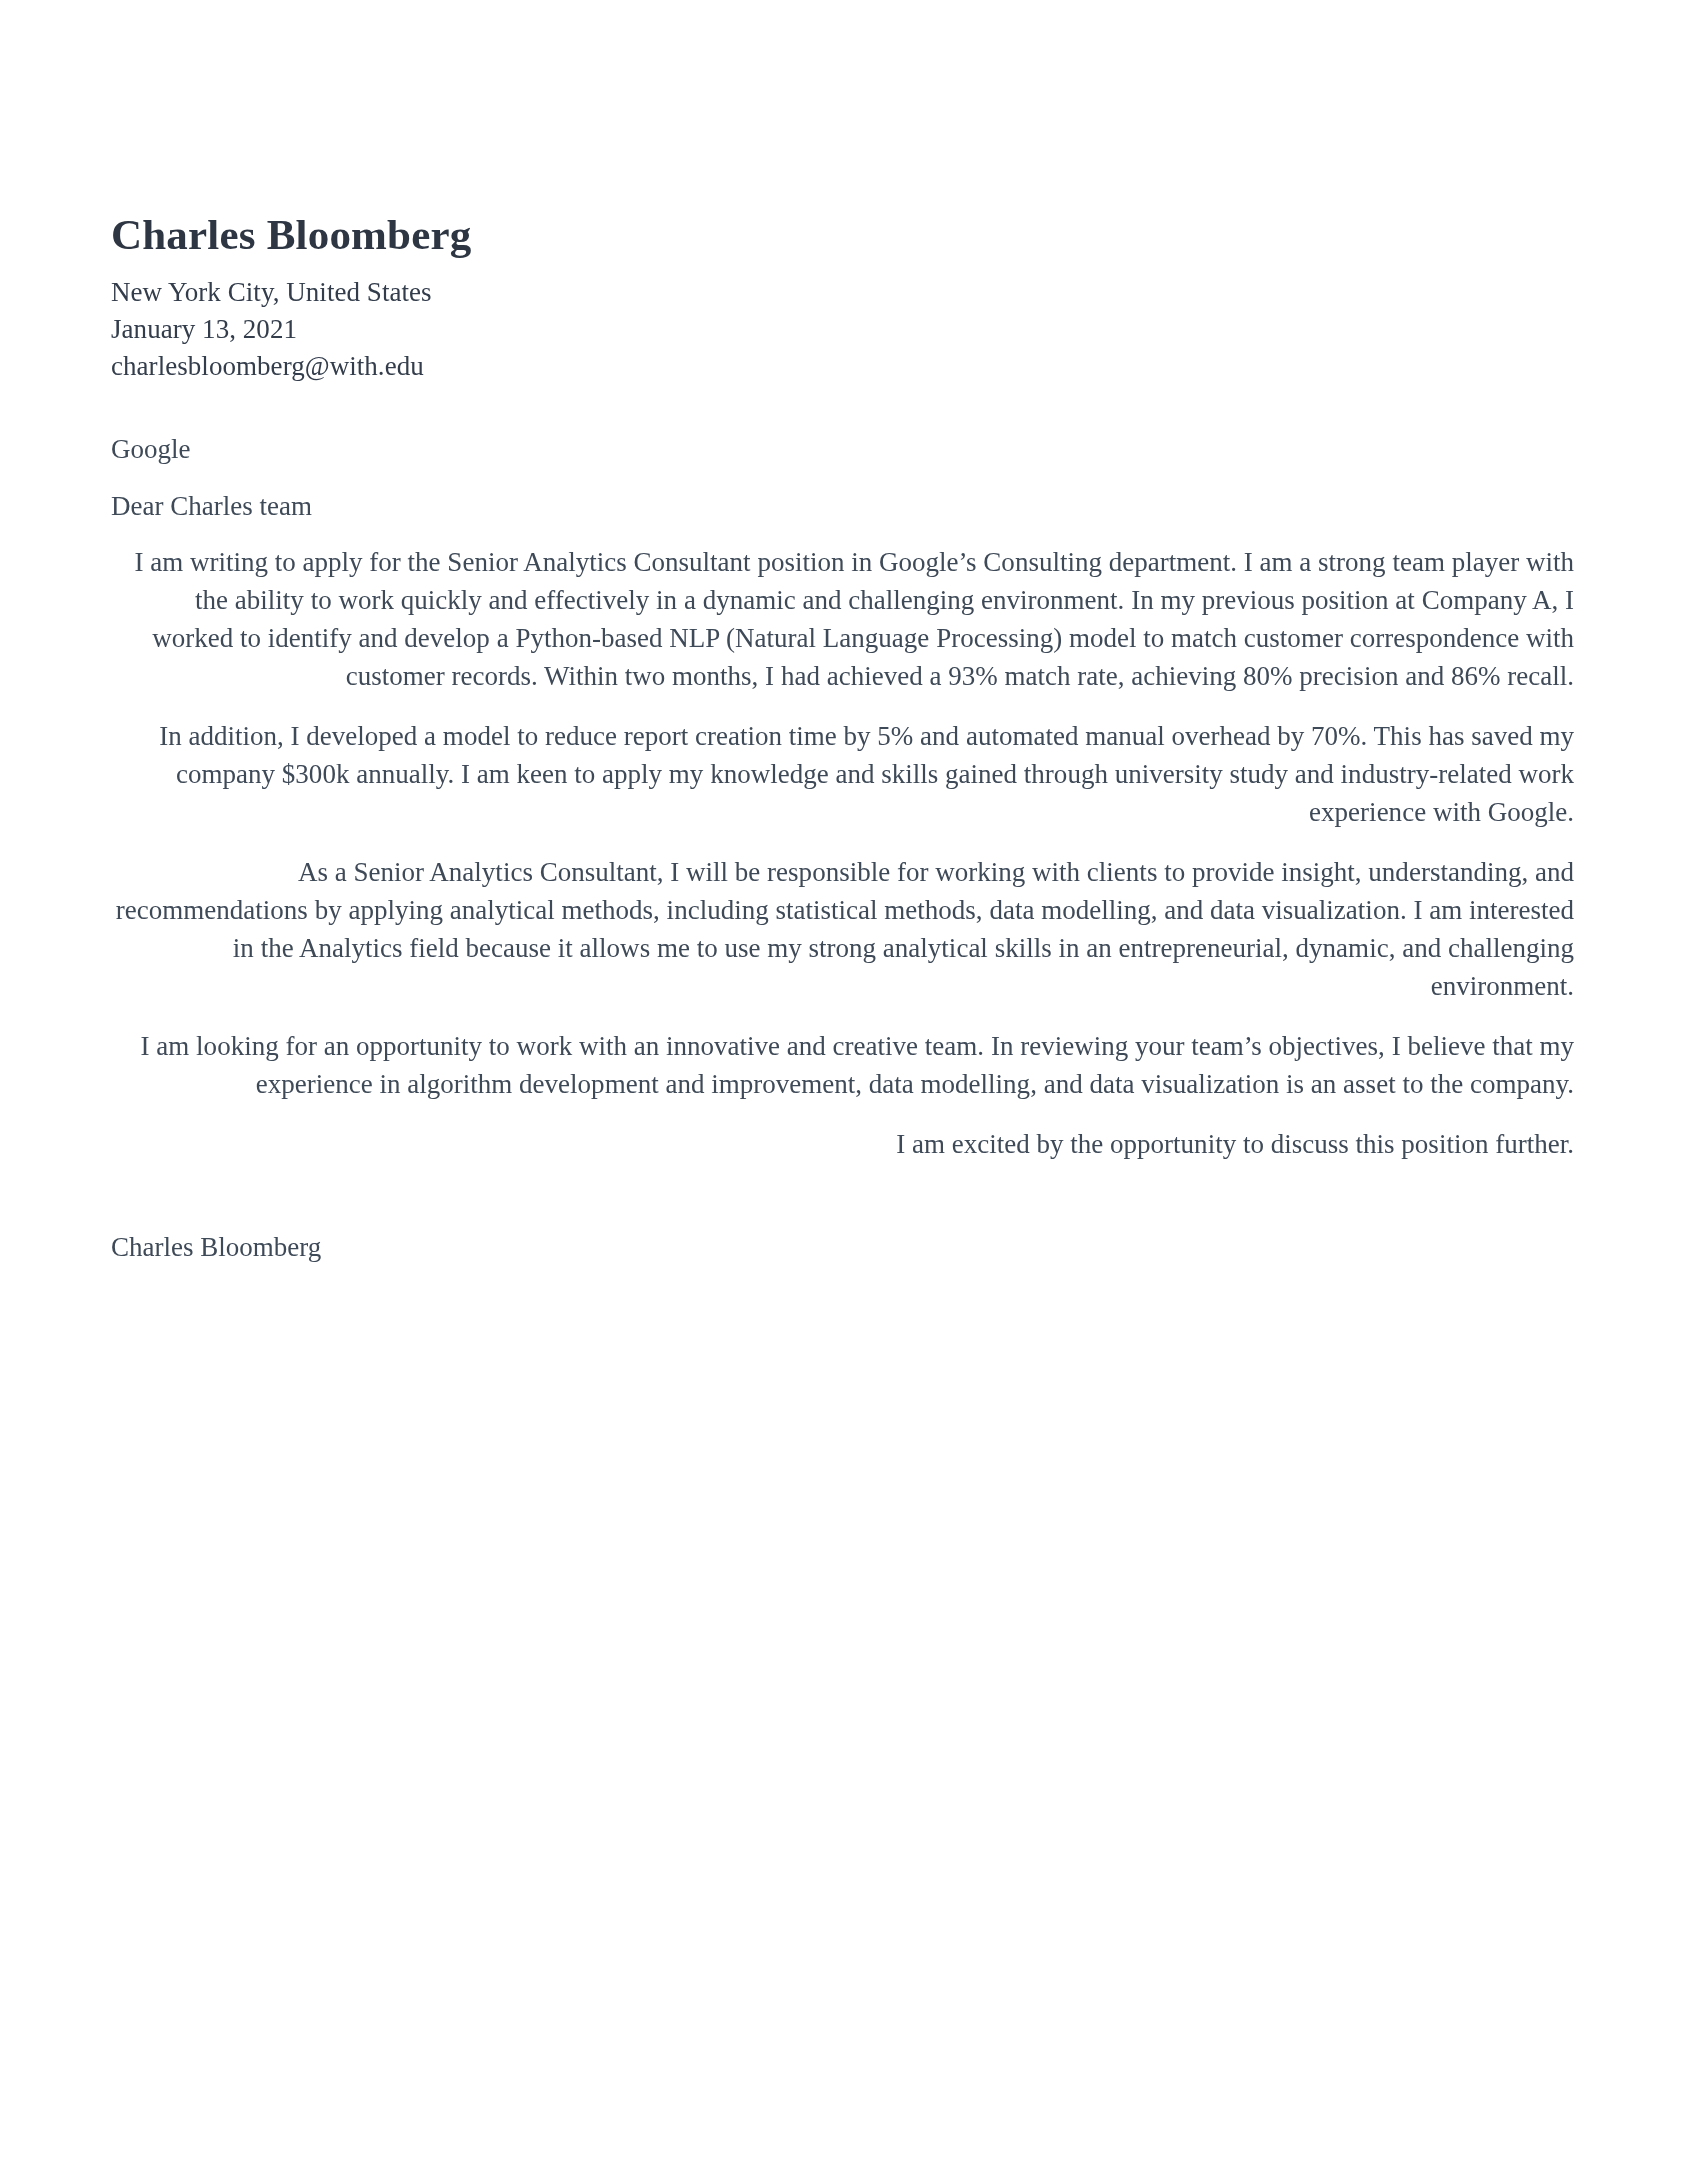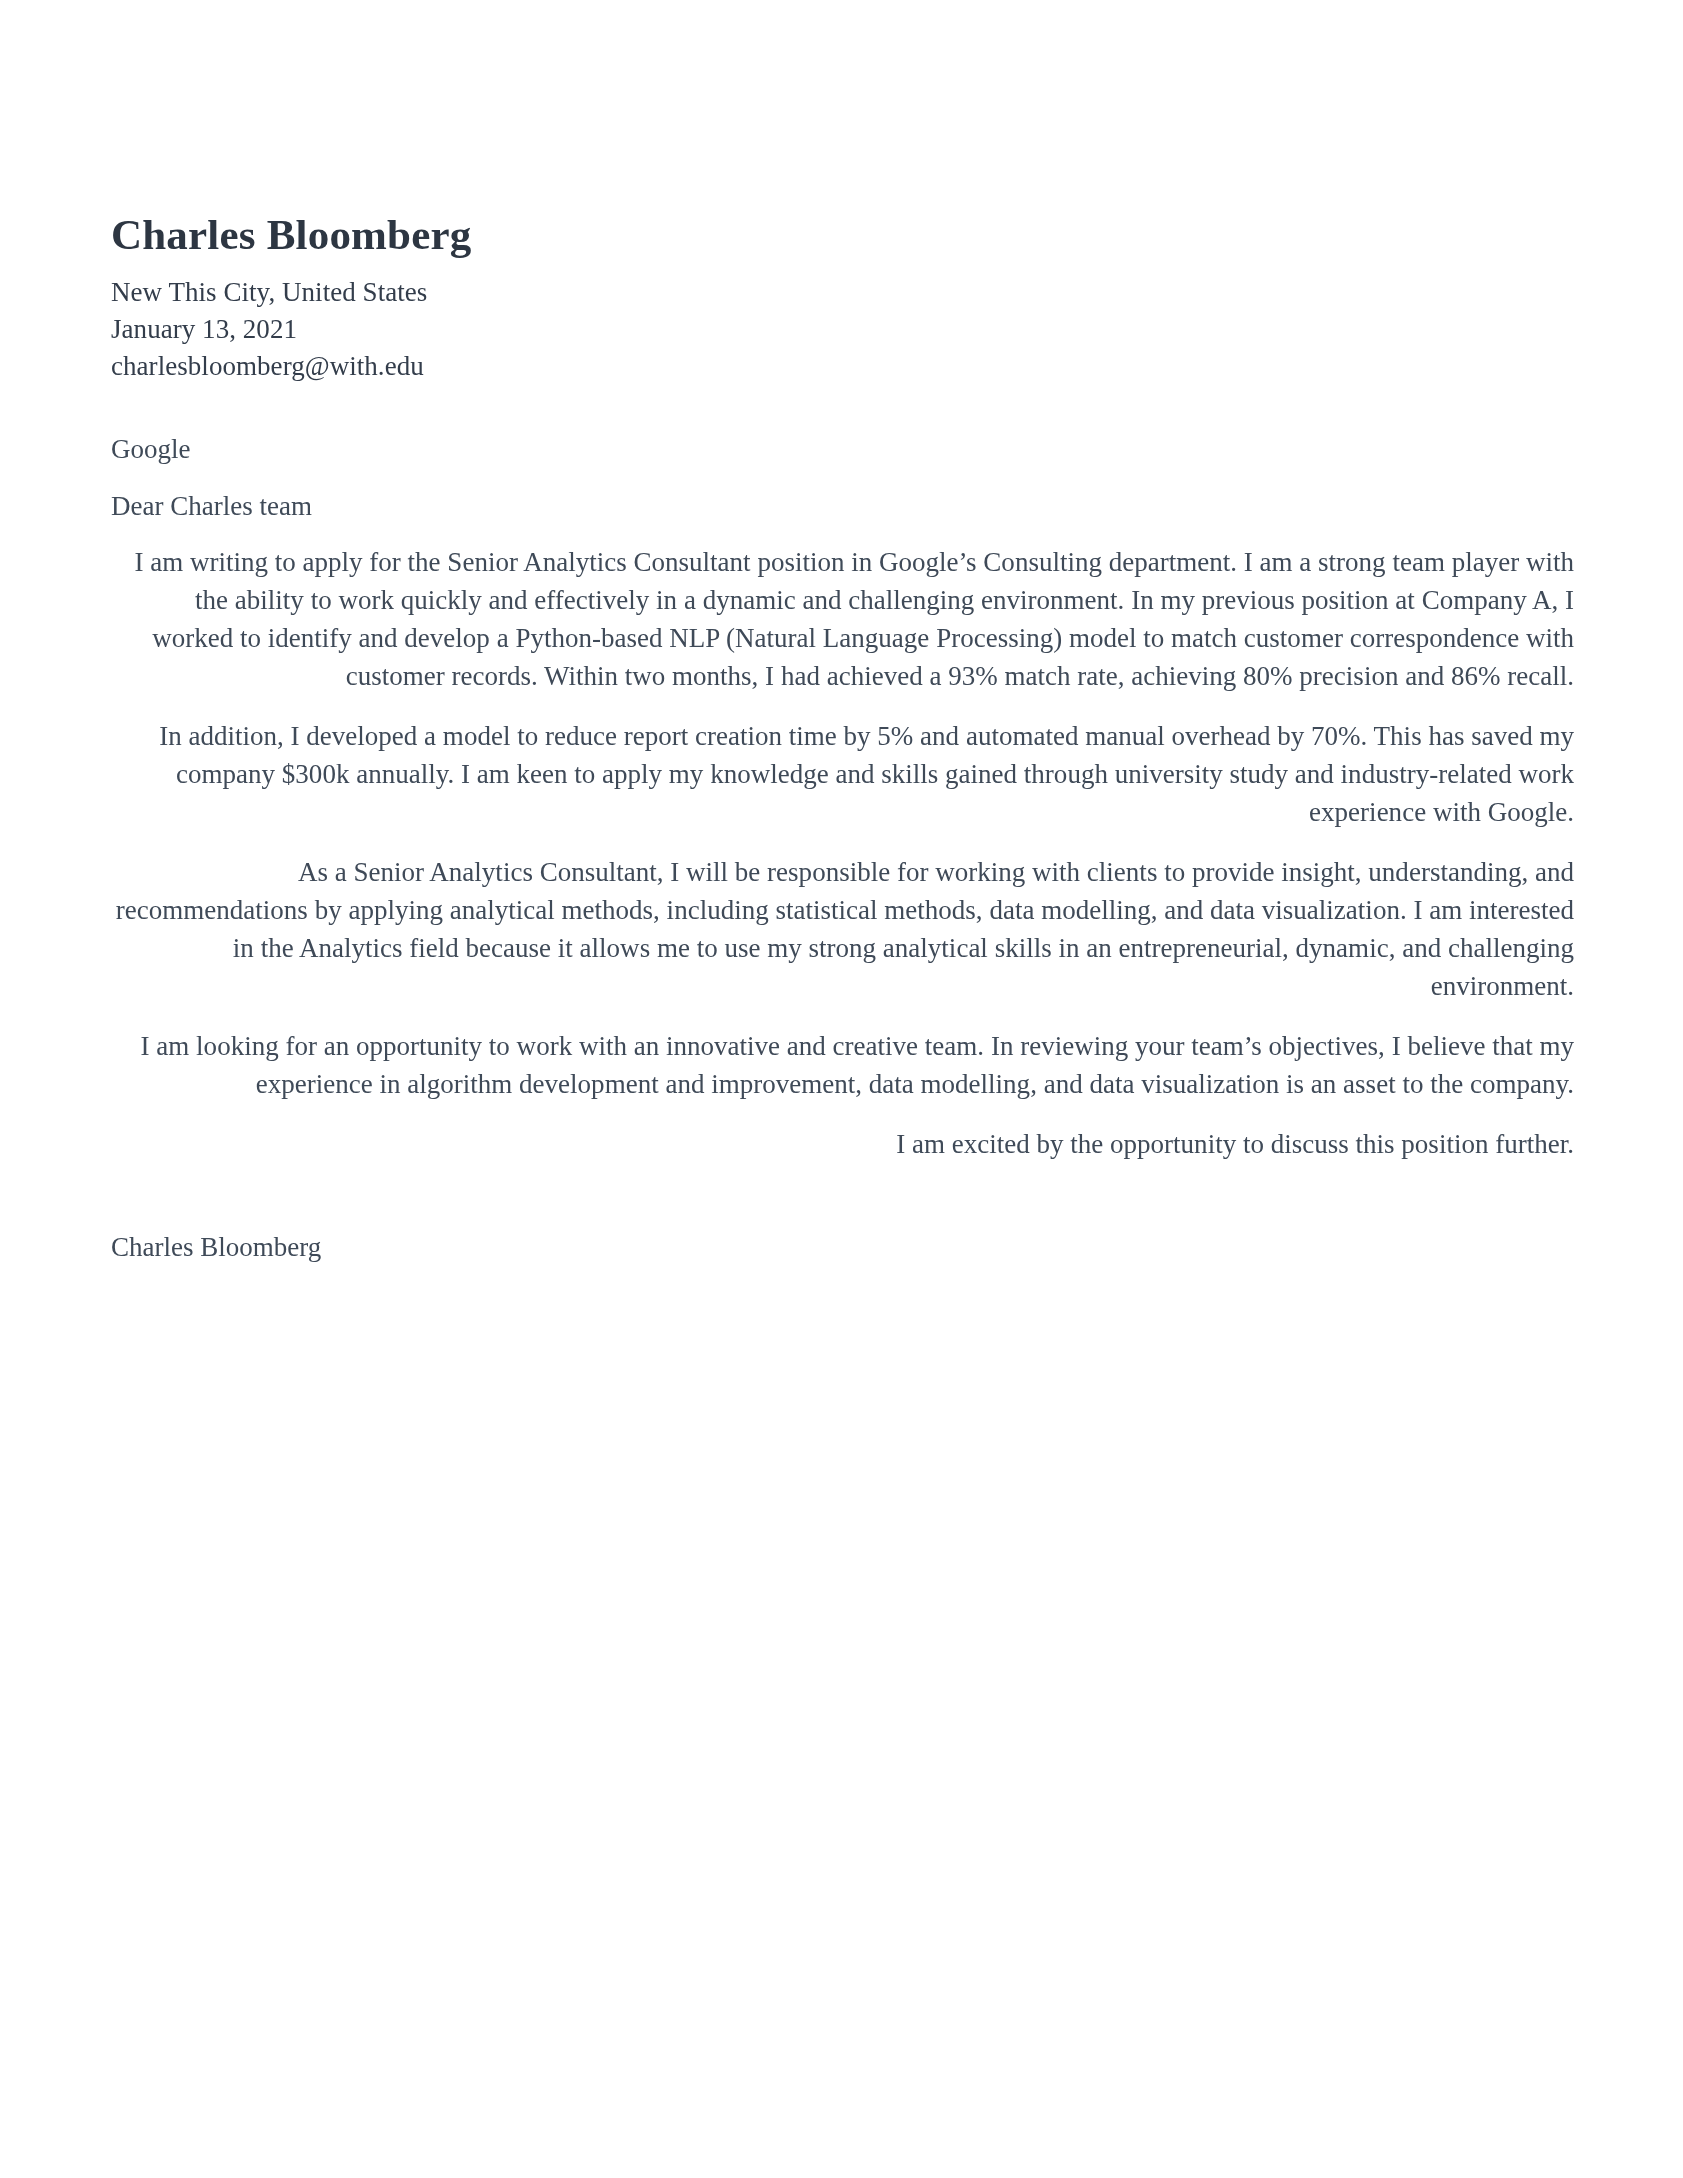--- a/index.html
+++ b/index.html
@@ -76,21 +76,21 @@
 </style>
 </head>
 <body>
 
 <div class="page">
   <div class="letter">
 
     <h1 class="name-heading">Charles Bloomberg</h1>
 
     <div class="contact-block">
-      <div class="contact-line">New This City, United States</div>
+      <div class="contact-line">New York City, United States</div>
       <div class="contact-line">January 13, 2021</div>
       <div class="contact-line">charlesbloomberg@with.edu</div>
     </div>
 
     <div class="recipient">Google</div>
 
     <div class="salutation">Dear Charles team</div>
 
     <div class="body-paragraphs">
       <p class="para">I am writing to apply for the Senior Analytics Consultant position in Google’s Consulting department. I am a strong team player with the ability to work quickly and effectively in a dynamic and challenging environment. In my previous position at Company A, I worked to identify and develop a Python-based NLP (Natural Language Processing) model to match customer correspondence with customer records. Within two months, I had achieved a 93% match rate, achieving 80% precision and 86% recall.</p>

